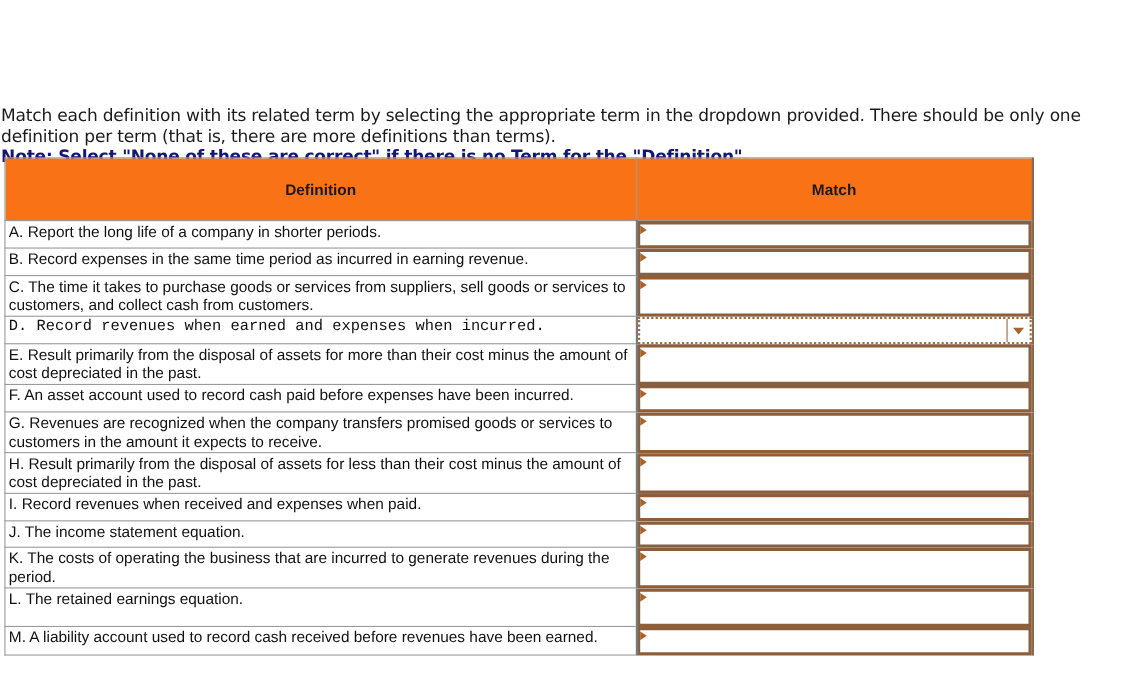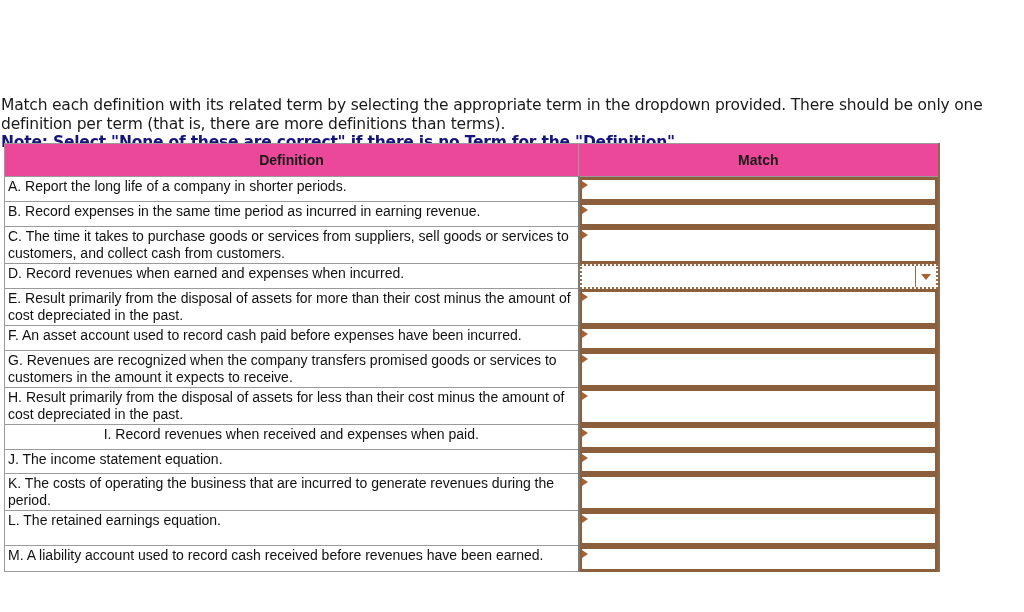--- a/index.html
+++ b/index.html
@@ -4,22 +4,22 @@
   <style>
     html, body { margin: 0; padding: 0; background: #ffffff; }
     body { width: 1024px; height: 612px; position: relative; overflow: hidden;
            font-family: "Liberation Sans", "DejaVu Sans", sans-serif; color: #111; }
     .instructions { position: absolute; left: 1px; top: 56px; width: 1010px;
                     font-family: "DejaVu Sans", "Liberation Sans", sans-serif;
                     font-size: 15.5px; line-height: 18.5px; color: #1a1a1a; letter-spacing: -0.2px; margin-top: 40px; }
     .instructions .note { color: #14147a; font-weight: bold; display: block; }
     table.match { position: absolute; left: 4px; top: 143px; border-collapse: collapse;
                   width: 934px; table-layout: fixed; }
-    table.match th { background: #ec4899; font-size: 14px; font-weight: bold; color: #1a1a1a;
-                     height: 24px; border: 1px solid #9a9a9a; padding: 4px; text-align: center; }
+    table.match th { background: #f97316; font-size: 14px; font-weight: bold; color: #1a1a1a;
+                     height: 24px; border: 1px solid #9a9a9a; padding: 16px; text-align: center; }
     table.match th.term-h { border-right: 2px solid #8a6a50; }
     col.c-def { width: 574px; }
     col.c-term { width: 360px; }
     td.def { font-size: 14px; line-height: 16.5px; color: #111; border: 1px solid #9a9a9a;
              border-right: 2px solid #7a7a7a; padding: 1px 3px 2px 3px; vertical-align: top; }
     td.term { padding: 0; border-top: 0; border-bottom: 0; position: relative; vertical-align: top;
               border-right: 2px solid #8a6a50; }
     .term-box { position: absolute; left: 0; right: 0; top: 0; bottom: 0;
                 border: 3px solid #8b5e3c; border-left: 2px solid #8b5e3c; background: #fff;
                 box-sizing: border-box; cursor: pointer; }
@@ -70,21 +70,21 @@
         </td>
       </tr>
       <tr style="height: 37px;">
         <td class="def">C. The time it takes to purchase goods or services from suppliers, sell goods or services to customers, and collect cash from customers.</td>
         <td class="term">
           <div class="term-box">
             <span class="tri"></span>
           </div>
         </td>
       </tr>
-      <tr style="height: 25px;">
+      <tr style="height: 25px; font-family: Liberation Mono, monospace;">
         <td class="def">D. Record revenues when earned and expenses when incurred.</td>
         <td class="term">
           <div class="term-box active">
             <span class="dd-arrow"></span>
           </div>
         </td>
       </tr>
       <tr style="height: 35px; margin-top: 20px;">
         <td class="def">E. Result primarily from the disposal of assets for more than their cost minus the amount of cost depreciated in the past.</td>
         <td class="term">
@@ -110,21 +110,21 @@
         </td>
       </tr>
       <tr style="height: 37px; margin-top: 28px;">
         <td class="def">H. Result primarily from the disposal of assets for less than their cost minus the amount of cost depreciated in the past.</td>
         <td class="term">
           <div class="term-box">
             <span class="tri"></span>
           </div>
         </td>
       </tr>
-      <tr style="height: 25px; text-align: center;">
+      <tr style="height: 25px;">
         <td class="def">I. Record revenues when received and expenses when paid.</td>
         <td class="term">
           <div class="term-box">
             <span class="tri"></span>
           </div>
         </td>
       </tr>
       <tr style="height: 24px; padding-left: 28px;">
         <td class="def">J. The income statement equation.</td>
         <td class="term">

